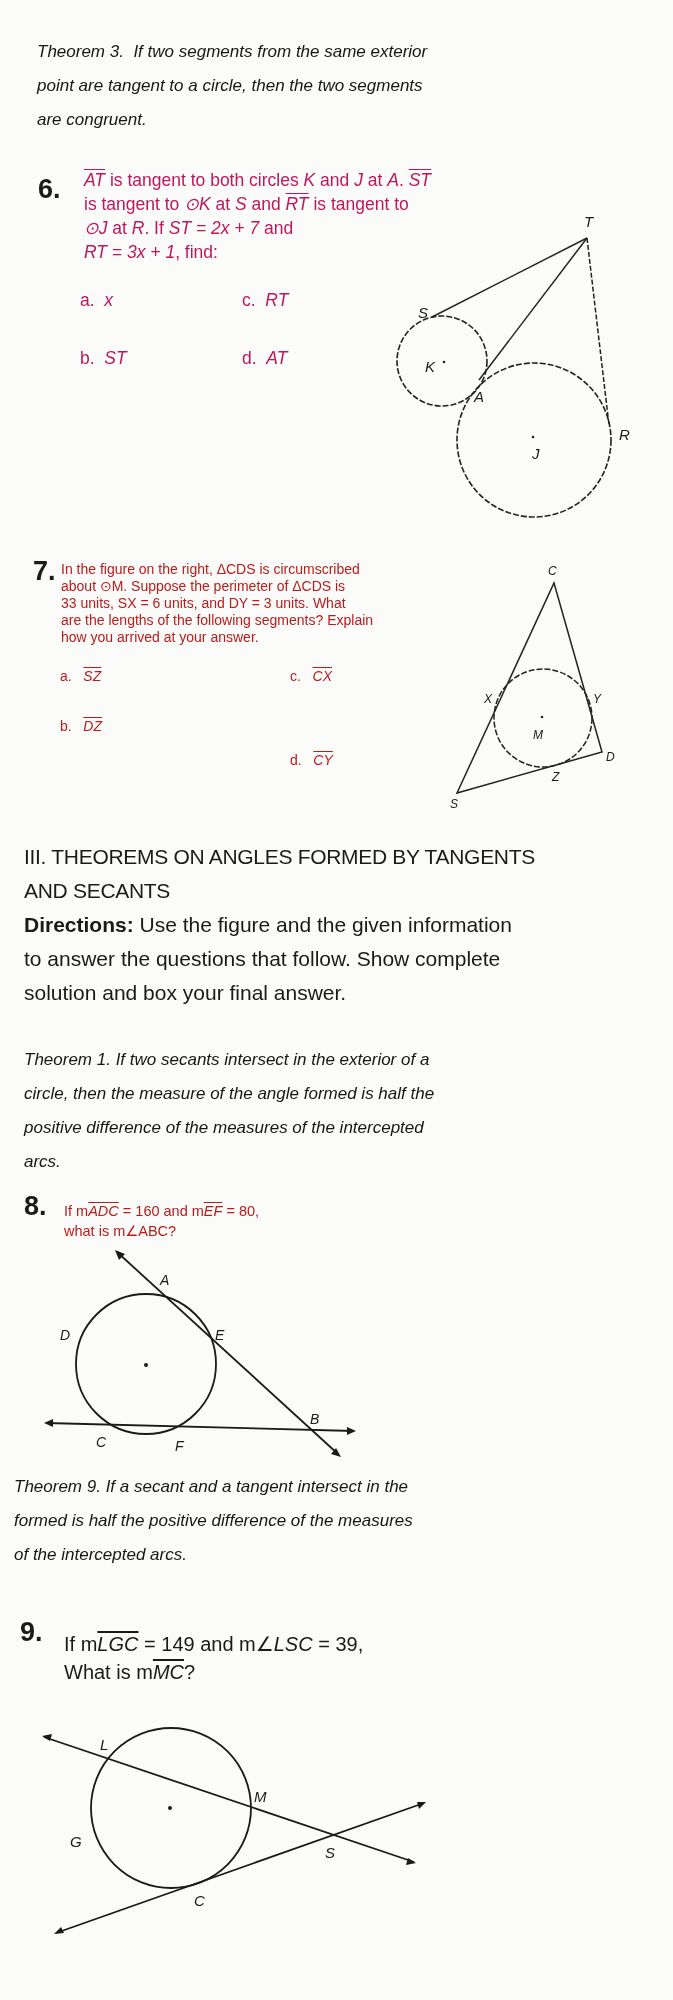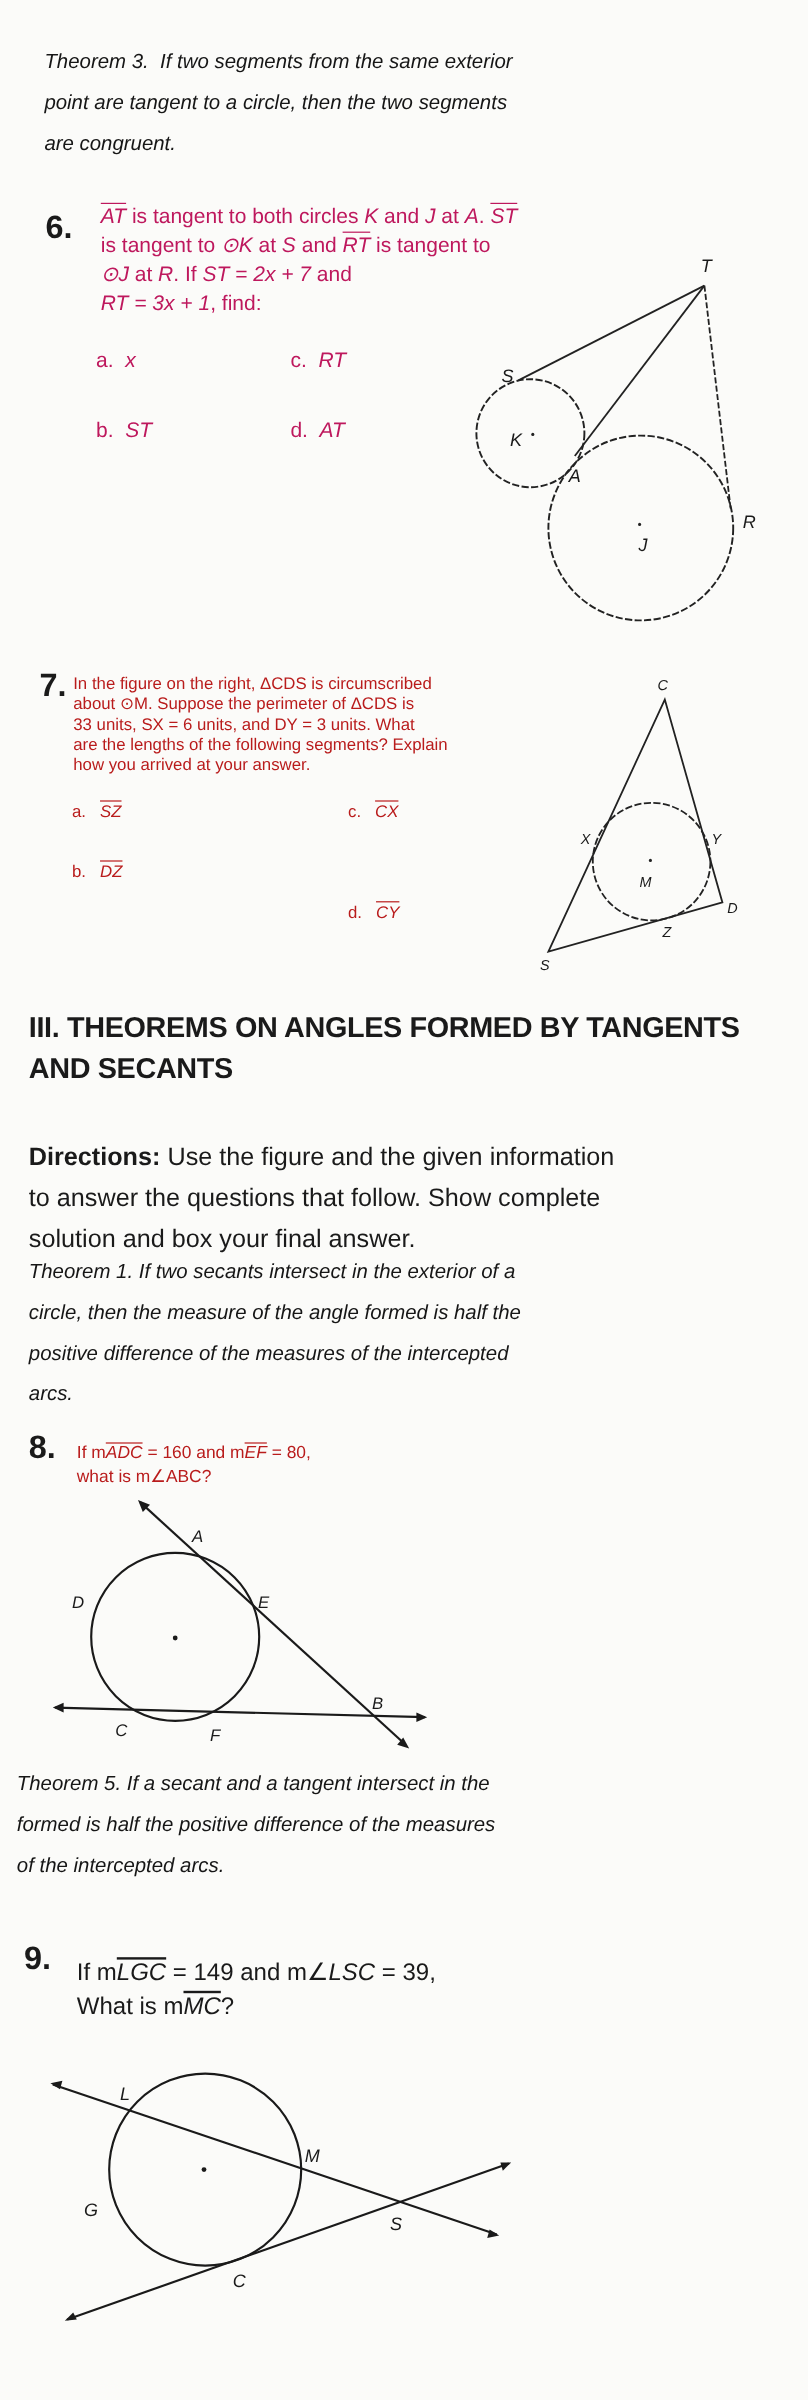--- a/index.html
+++ b/index.html
@@ -6,22 +6,22 @@
   body {
     width: 673px; height: 2000px; position: relative; overflow: hidden;
     background: #fbfbf9; color: #1a1a1a;
     font-family: "Liberation Sans", sans-serif;
   }
   .abs { position: absolute; }
   .thm { font-style: italic; font-weight: normal; font-size: 17px; line-height: 34px; color: #161616; }
   .num { font-weight: bold; font-size: 27px; line-height: 28px; }
   .q6 { font-family: "Liberation Sans", sans-serif; font-size: 17.5px; line-height: 24px; color: #be185d; }
   .q7 { font-size: 14px; line-height: 17px; color: #b91c1c; }
-  .heading { font-weight: bold; font-size: 24px; line-height: 34px; letter-spacing: -0.3px; }
-  .dir { font-size: 21px; line-height: 34px; margin-top: 40px; }
+  .heading { font-weight: normal; font-size: 21px; line-height: 34px; letter-spacing: -0.3px; }
+  .dir { font-size: 21px; line-height: 34px; }
   .dir b { font-weight: bold; }
   .over { text-decoration: overline; font-style: italic; }
   .it { font-style: italic; }
   svg text { font-family: "Liberation Sans", sans-serif; font-style: italic; fill: #1a1a1a; }
 </style>
 </head>
 <body>
 
 <div class="abs thm" style="left:37px;top:35px;width:630px;">
   <div><span>Theorem 3.</span>&nbsp; <span>If two segments from the same exterior</span></div>
@@ -135,21 +135,21 @@
   </g>
   <text x="160" y="45" font-size="14">A</text>
   <text x="60" y="100" font-size="14">D</text>
   <text x="215" y="100" font-size="14">E</text>
   <text x="310" y="184" font-size="14">B</text>
   <text x="96" y="207" font-size="14">C</text>
   <text x="175" y="211" font-size="14">F</text>
 </svg>
 
 <div class="abs thm" style="left:14px;top:1470px;width:650px;">
-  <div>Theorem 5.  If a secant and a tangent intersect in the</div>
+  <div>Theorem 9.  If a secant and a tangent intersect in the</div>
   <div>formed is half the positive difference of the measures</div>
   <div>of the intercepted arcs.</div>
 </div>
 
 <div class="abs num" style="left:20px;top:1618px;">9.</div>
 <div class="abs" style="left:64px;top:1630px;width:420px;font-size:20px;line-height:28px;">
   <div><span>If m</span><span class="over">LGC</span><span> = 149 and m∠</span><span class="it">LSC</span><span> = 39,</span></div>
   <div><span>What is m</span><span class="over">MC</span><span>?</span></div>
 </div>
 

